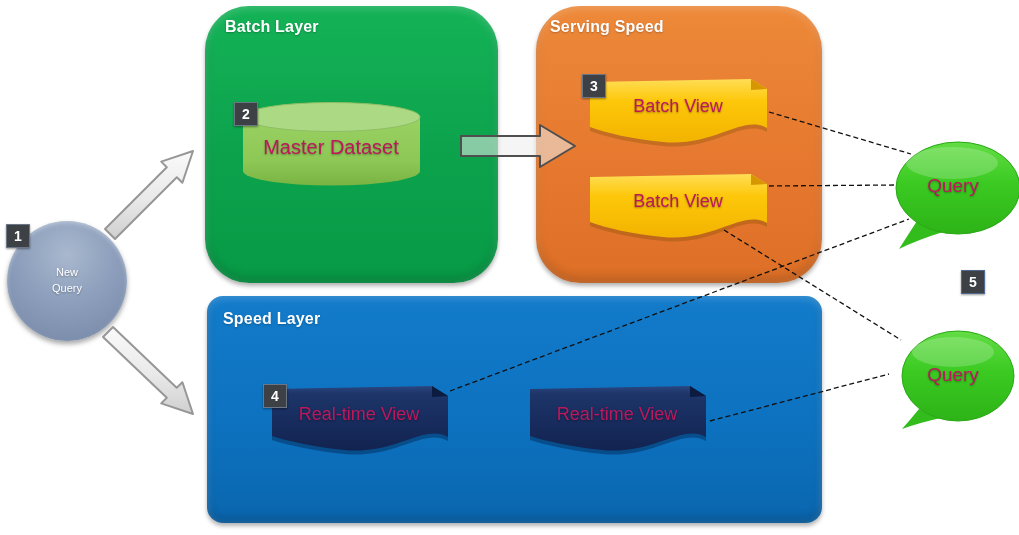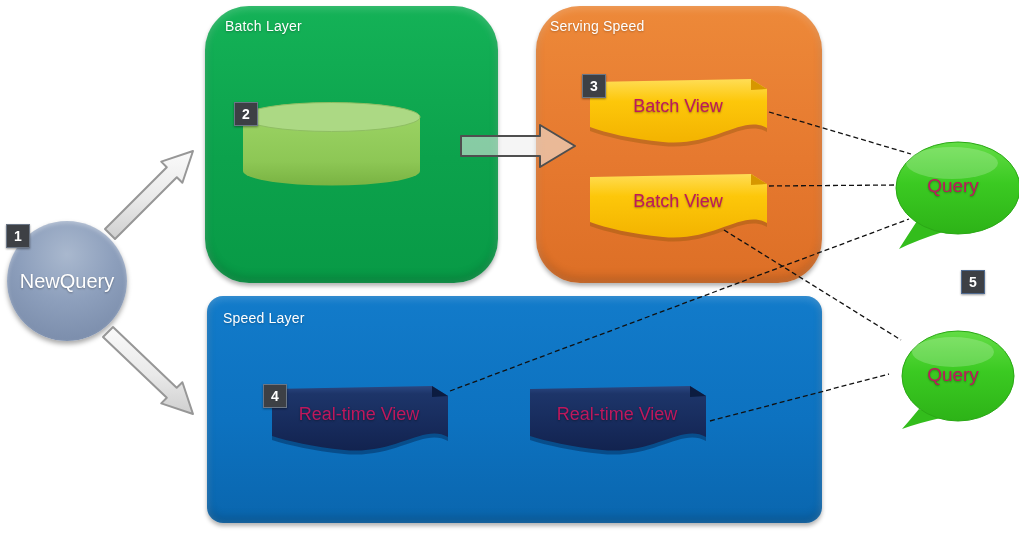--- a/index.html
+++ b/index.html
@@ -5,35 +5,35 @@
   html,body{margin:0;padding:0;background:#fff;}
   .stage{
     position:relative;width:1019px;height:535px;overflow:hidden;
     font-family:"Liberation Sans", sans-serif;background:#ffffff;
   }
   .layer{
     position:absolute;border-radius:44px;
     box-shadow:0 3px 4px rgba(0,0,0,.30), inset 0 2px 8px rgba(255,255,255,.22), inset 0 -6px 10px rgba(0,0,0,.16);
   }
   .layer-title{
-    position:absolute;left:20px;top:12px;color:#ffffff;font-size:14px;
-    letter-spacing:.2px;text-shadow:0 1px 2px rgba(0,0,0,.25);white-space:nowrap;
+    position:absolute;left:20px;top:12px;color:#ffffff;font-size:16px;
+    letter-spacing:.2px;text-shadow:0 1px 2px rgba(0,0,0,.25);white-space:nowrap;font-weight:bold;
   }
   #batch-layer{left:205px;top:6px;width:293px;height:277px;
     background:linear-gradient(180deg,#14b257 0%,#0ca24c 55%,#089a46 100%);}
   #serving-layer{left:536px;top:6px;width:286px;height:277px;
     background:linear-gradient(180deg,#ed8939 0%,#e6792f 55%,#dd6f26 100%);}
   #speed-layer{left:207px;top:296px;width:615px;height:227px;border-radius:16px;
     background:linear-gradient(180deg,#127bca 0%,#0d72c0 55%,#0a66ae 100%);}
   #new-data{
     position:absolute;left:7px;top:221px;width:120px;height:120px;border-radius:50%;
     background:radial-gradient(circle at 50% 28%,#a9b8ce 0%,#8d9fbc 45%,#7e90ae 78%,#7184a4 100%);
     box-shadow:0 3px 5px rgba(0,0,0,.35), inset 0 2px 4px rgba(255,255,255,.35);
-    display:flex;align-items:center;justify-content:center;
-    color:#fff;font-size:20px;line-height:1.45;text-shadow:0 1px 2px rgba(0,0,0,.3);
+    display:flex;flex-direction:column;align-items:center;justify-content:center;
+    color:#fff;font-size:11px;line-height:1.45;text-shadow:0 1px 2px rgba(0,0,0,.3);
   }
   .shape-label{
     position:absolute;transform:translate(-50%,-50%);color:#be185d;white-space:nowrap;
     text-shadow:0 1px 2px rgba(0,0,0,.35);z-index:6;
   }
   .badge{
     position:absolute;width:22px;height:22px;background:#3d4045;border:1px solid #6b7686;
     color:#fff;font-size:14px;font-weight:600;display:flex;align-items:center;justify-content:center;
     z-index:7;box-shadow:0 1px 2px rgba(0,0,0,.4);
   }
@@ -136,20 +136,21 @@
       <ellipse cx="958" cy="188" rx="62" ry="46" fill="url(#gradBubble)" stroke="#2aa815" stroke-width="1"></ellipse>
       <ellipse cx="952" cy="163" rx="46" ry="16" fill="rgba(255,255,255,0.20)"></ellipse>
     </g>
     <g>
       <path d="M 919,409 Q 910,420 902,429 Q 918,423 945,417 Z" fill="#33bd1c"></path>
       <ellipse cx="958" cy="376" rx="56" ry="45" fill="url(#gradBubble)" stroke="#2aa815" stroke-width="1"></ellipse>
       <ellipse cx="953" cy="352" rx="41" ry="15" fill="rgba(255,255,255,0.20)"></ellipse>
     </g>
   </svg>
 
+  <div class="shape-label" style="left:331px;top:147px;font-size:20px;">Master Dataset</div>
   <div class="shape-label" style="left:678px;top:106px;font-size:18px;">Batch View</div>
   <div class="shape-label" style="left:678px;top:201px;font-size:18px;">Batch View</div>
   <div class="shape-label" style="left:359px;top:414px;font-size:18px;">Real-time View</div>
   <div class="shape-label" style="left:617px;top:414px;font-size:18px;">Real-time View</div>
   <div class="shape-label" style="left:953px;top:186px;font-size:19px;">Query</div>
   <div class="shape-label" style="left:953px;top:375px;font-size:19px;">Query</div>
 
   <div class="badge" style="left:6px;top:224px;">1</div>
   <div class="badge" style="left:234px;top:102px;">2</div>
   <div class="badge" style="left:582px;top:74px;">3</div>

